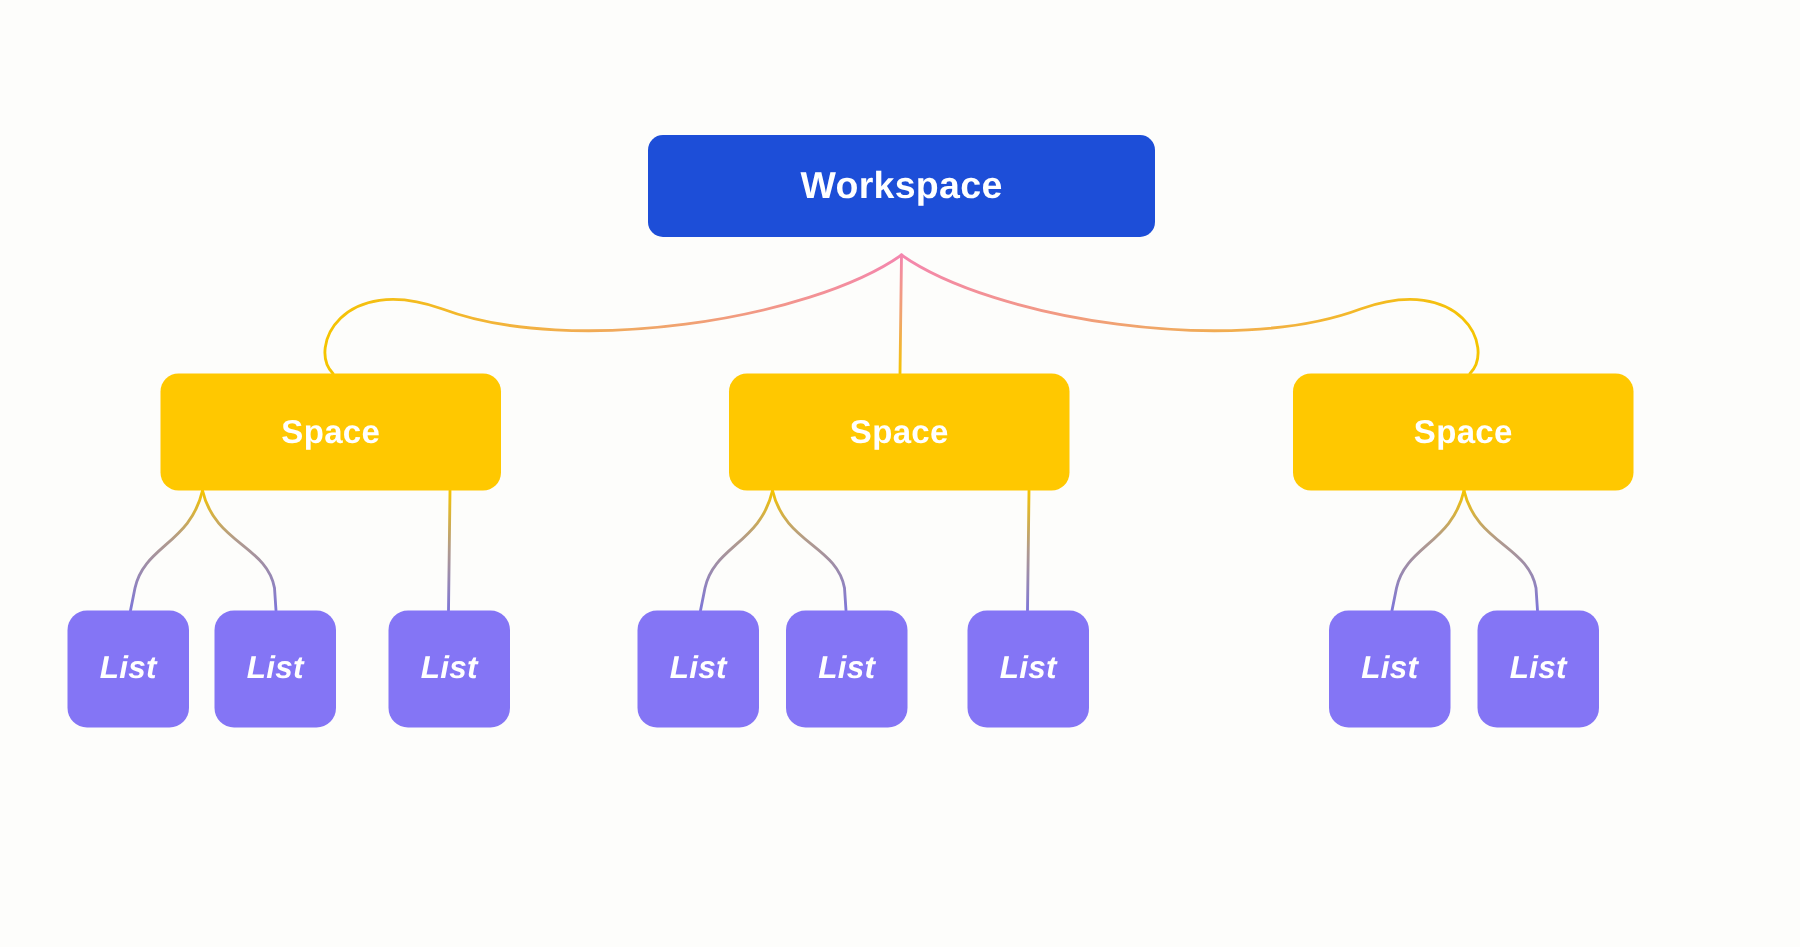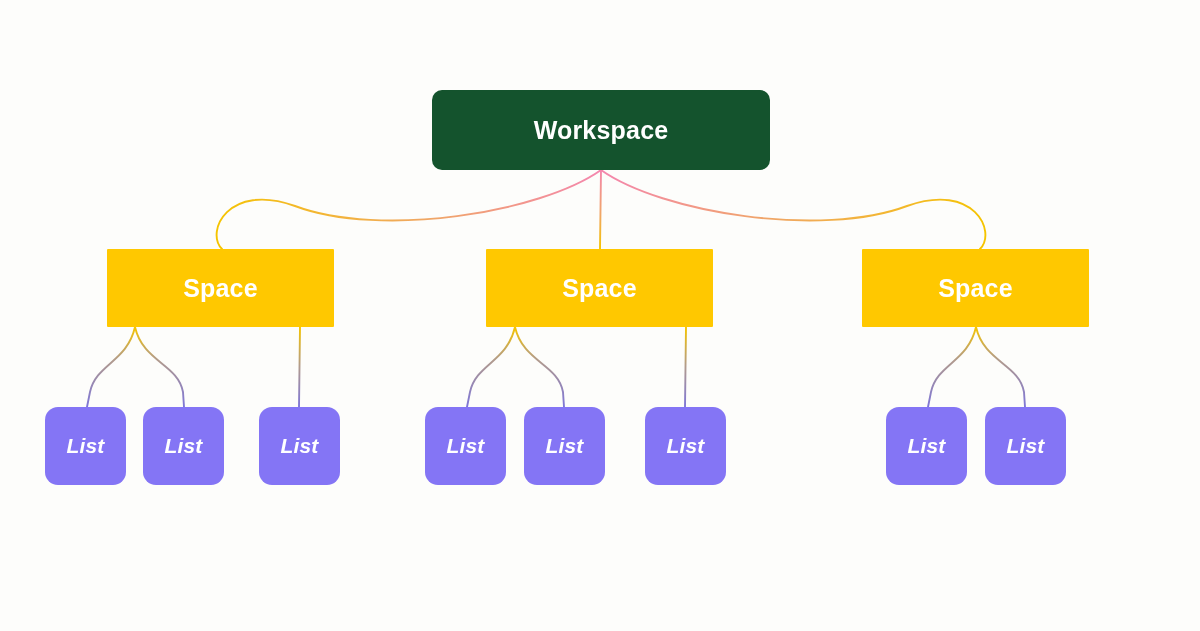--- a/index.html
+++ b/index.html
@@ -38,22 +38,22 @@
     font-weight: bold;
     text-align: center;
     letter-spacing: 0.2px;
     user-select: none;
   }
   .node-workspace {
     border-radius: 10px;
     font-size: 25px;
   }
   .node-space {
-    border-radius: 1px;
-    font-size: 25px;
+    border-radius: 12px;
+    font-size: 22px;
   }
   .node-list {
     border-radius: 13px;
     font-size: 21px;
     font-style: italic;
   }
 </style>
 </head>
 <body>
 
@@ -114,21 +114,21 @@
         <path d="M 135 327 C 143 362 178 364 183 392 L 184 407" fill="none" stroke="url(#grad-yellow-purple-1)" stroke-width="1.9" stroke-linecap="round"></path>
         <path d="M 300 327 L 299 407" fill="none" stroke="url(#grad-yellow-purple-2)" stroke-width="1.9" stroke-linecap="round"></path>
         <path d="M 515 327 C 507 362 476 364 470 392 L 467 407" fill="none" stroke="url(#grad-yellow-purple-3)" stroke-width="1.9" stroke-linecap="round"></path>
         <path d="M 515 327 C 523 362 558 364 563 392 L 564 407" fill="none" stroke="url(#grad-yellow-purple-3)" stroke-width="1.9" stroke-linecap="round"></path>
         <path d="M 686 327 L 685 407" fill="none" stroke="url(#grad-yellow-purple-4)" stroke-width="1.9" stroke-linecap="round"></path>
         <path d="M 976 327 C 968 362 937 364 931 392 L 928 407" fill="none" stroke="url(#grad-yellow-purple-5)" stroke-width="1.9" stroke-linecap="round"></path>
         <path d="M 976 327 C 984 362 1019 364 1024 392 L 1025 407" fill="none" stroke="url(#grad-yellow-purple-5)" stroke-width="1.9" stroke-linecap="round"></path>
       </g>
   </svg>
 
-  <div class="node node-workspace" id="workspace-node" style="left: 432px; top: 90px; width: 338px; height: 80px; background: #14532d; color: rgb(255, 255, 255);">
+  <div class="node node-workspace" id="workspace-node" style="left: 432px; top: 90px; width: 338px; height: 68px; background: #1d4ed8; color: rgb(255, 255, 255);">
     <span>Workspace</span>
   </div>
 
   <div id="space-nodes">
       <div class="node node-space" style="left: 107px; top: 249px; width: 227px; height: 78px; background: rgb(255, 200, 0); color: rgb(255, 255, 255);">
         <span>Space</span>
       </div>
       <div class="node node-space" style="left: 486px; top: 249px; width: 227px; height: 78px; background: rgb(255, 200, 0); color: rgb(255, 255, 255);">
         <span>Space</span>
       </div>

